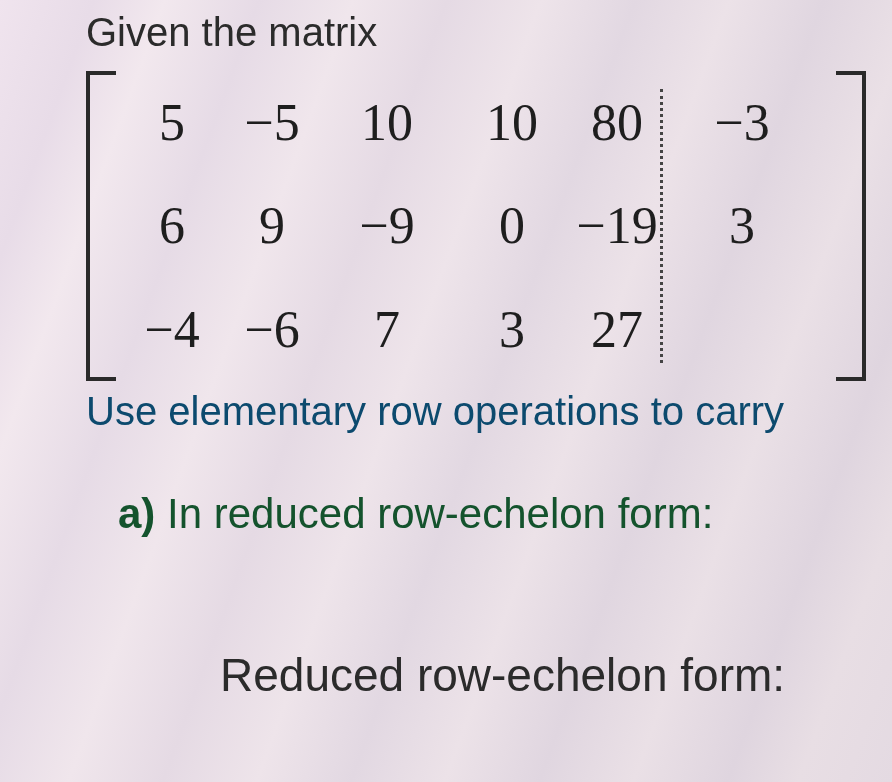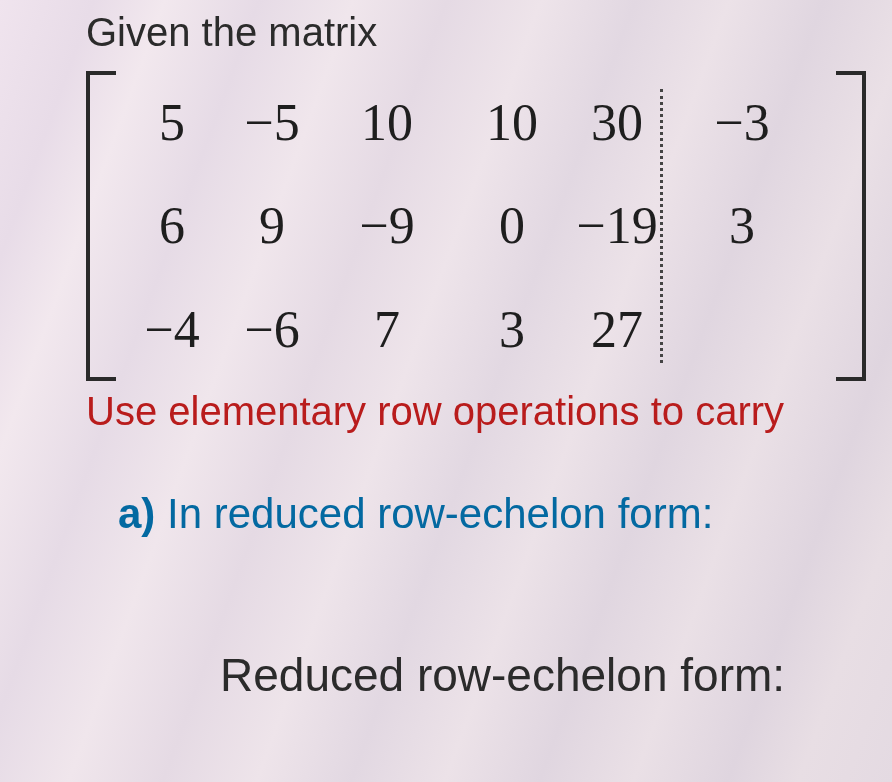--- a/index.html
+++ b/index.html
@@ -72,26 +72,26 @@
     top: 18px;
     bottom: 18px;
     left: 574px;
     width: 0;
     border-left: 3px dotted #444;
   }
   .instruction {
     font-size: 40px;
     font-weight: 400;
     margin-top: 6px;
-    color: #b91c1c;
+    color: #0c4a6e;
   }
   .part-a {
     margin-top: 56px;
     font-size: 42px;
-    color: #0369a1;
+    color: #14532d;
     padding-left: 32px;
   }
   .part-a .bold { font-weight: 700; }
   .rref-label {
     margin-top: 110px;
     padding-left: 134px;
     font-size: 46px;
     color: #2b2b2b;
     white-space: nowrap;
   }
@@ -105,21 +105,21 @@
 
   <div class="matrix-block">
     <div class="bracket left"></div>
     <div class="bracket right"></div>
     <div class="aug-divider"></div>
     <div class="matrix-grid">
       <div class="cell">5</div>
       <div class="cell">−5</div>
       <div class="cell">10</div>
       <div class="cell">10</div>
-      <div class="cell">30</div>
+      <div class="cell">80</div>
 
       <div class="cell">−3</div>
       <div class="cell">6</div>
       <div class="cell">9</div>
       <div class="cell">−9</div>
       <div class="cell">0</div>
       <div class="cell">−19</div>
 
       <div class="cell">3</div>
       <div class="cell">−4</div>

